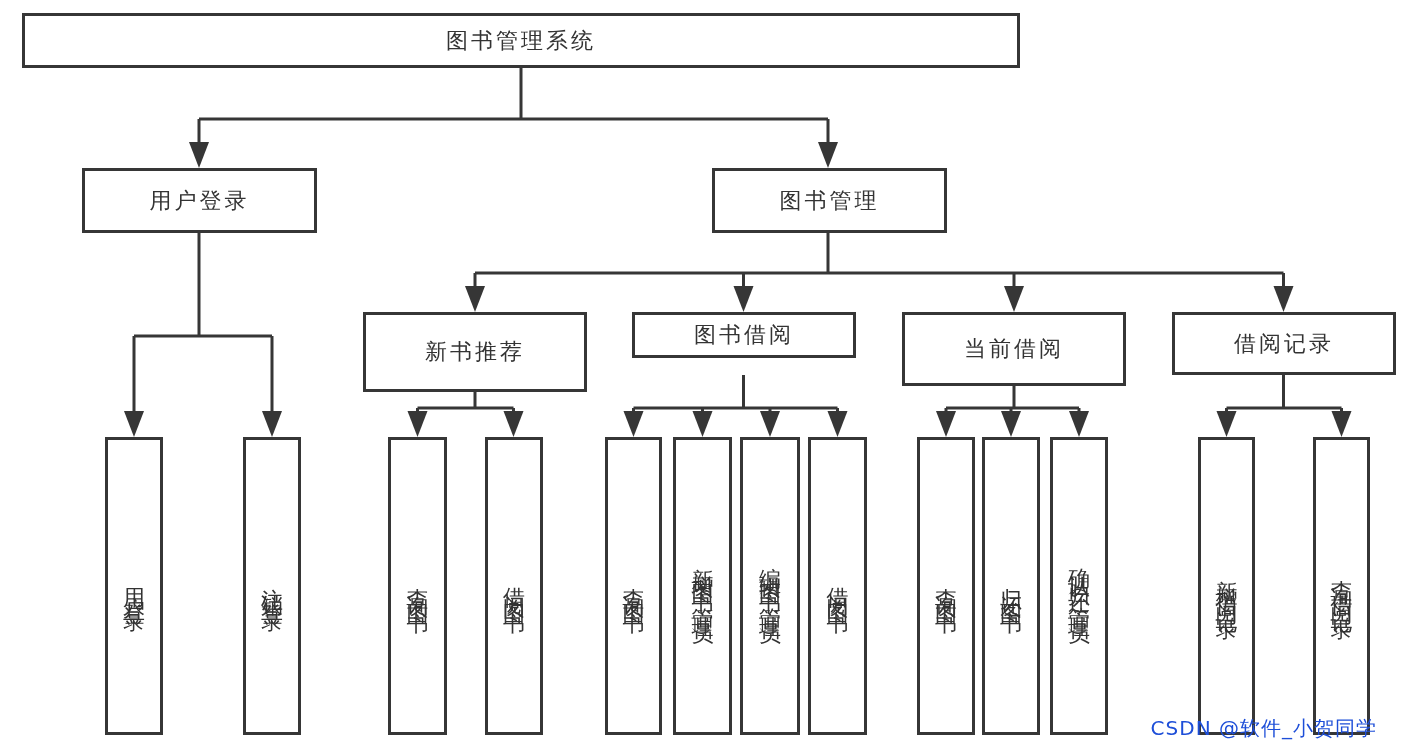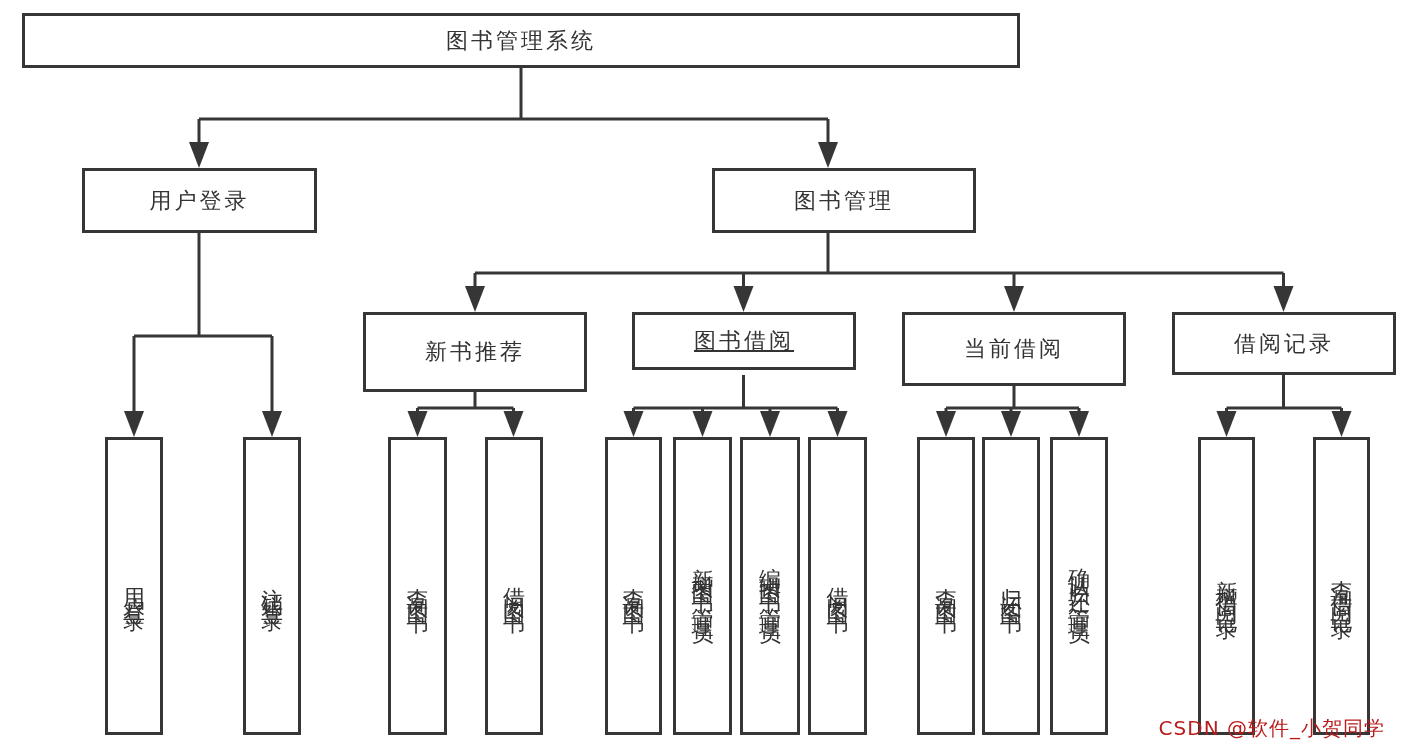--- a/index.html
+++ b/index.html
@@ -29,45 +29,45 @@
     writing-mode:vertical-rl;
     text-orientation:mixed;
     letter-spacing:8px;
     font-size:22px;
     line-height:1;
     color:#333333;
   }
   
   .n-root{left:22px;top:13px;width:998px;height:55px;}
   .n-userlogin{left:82px;top:168px;width:235px;height:65px;}
-  .n-bookmgmt{left:712px;top:168px;width:264px;height:65px;}
+  .n-bookmgmt{left:712px;top:168px;width:235px;height:65px;}
   .n-newbook{left:363px;top:312px;width:224px;height:80px;}
-  .n-borrow{left:632px;top:312px;width:224px;height:58px;text-decoration:underline;}
+  .n-borrow{left:632px;top:312px;width:224px;height:46px;}
   .n-current{left:902px;top:312px;width:224px;height:74px;}
   .n-records{left:1172px;top:312px;width:224px;height:63px;}
   
   .leaf{top:437px;height:298px;}
   .l-u1{left:105px;width:58px;}
   .l-u2{left:243px;width:58px;}
   .l-n1{left:388px;width:59px;}
   .l-n2{left:485px;width:58px;}
   .l-b1{left:605px;width:57px;}
   .l-b2{left:673px;width:59px;}
   .l-b3{left:740px;width:60px;}
   .l-b4{left:808px;width:59px;}
   .l-c1{left:917px;width:58px;}
   .l-c2{left:982px;width:58px;}
   .l-c3{left:1050px;width:58px;}
   .l-r1{left:1198px;width:57px;}
   .l-r2{left:1313px;width:57px;}
   .watermark{
     position:absolute;
-    right:20px;bottom:5px;
+    right:28px;bottom:5px;
     font-size:20px;
-    color:#b91c1c;
+    color:#1d4ed8;
     letter-spacing:1px;
   }
 </style>
 </head>
 <body>
 
 <div id="stage">
 
   <svg id="wires" width="1405" height="747" viewBox="0 0 1405 747">
     <g stroke="#363636" stroke-width="3" fill="none">

